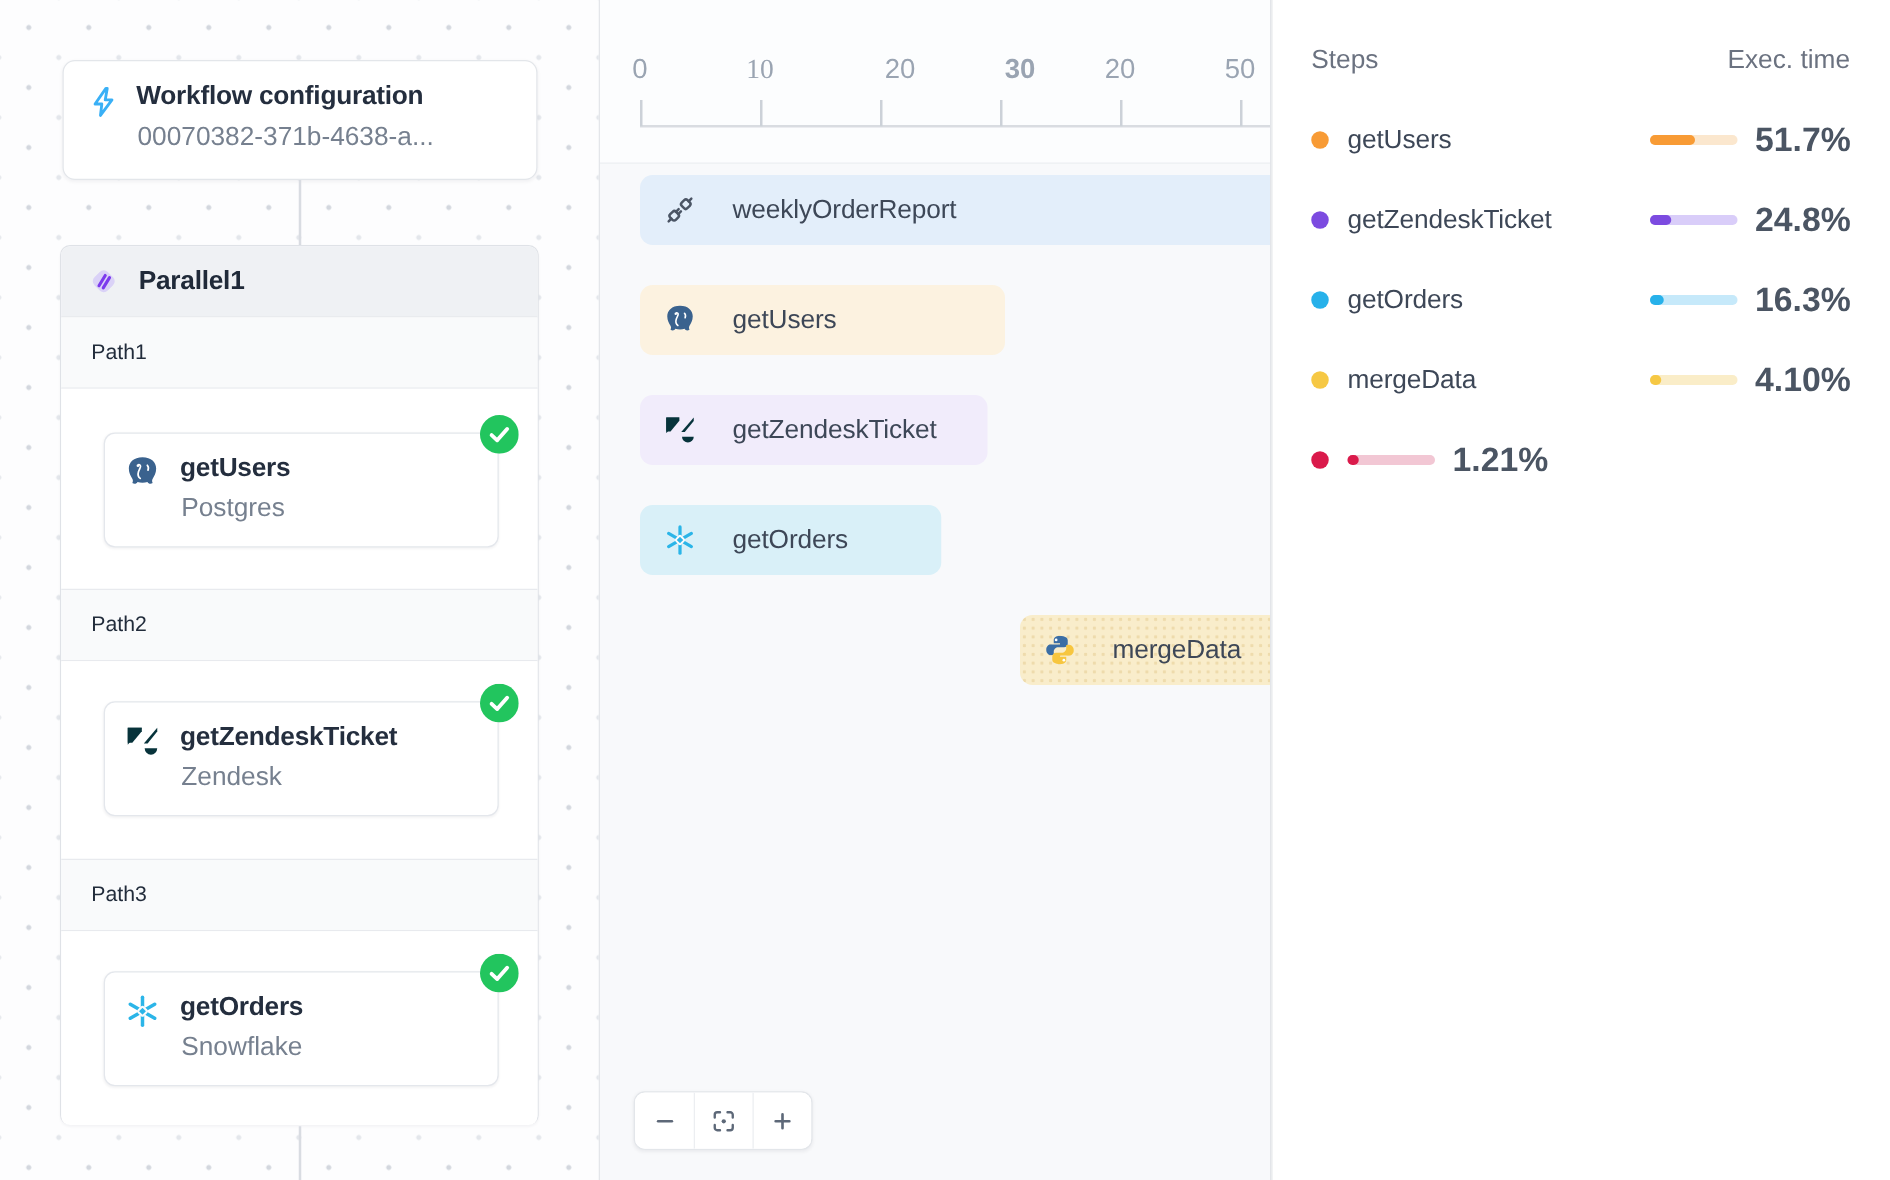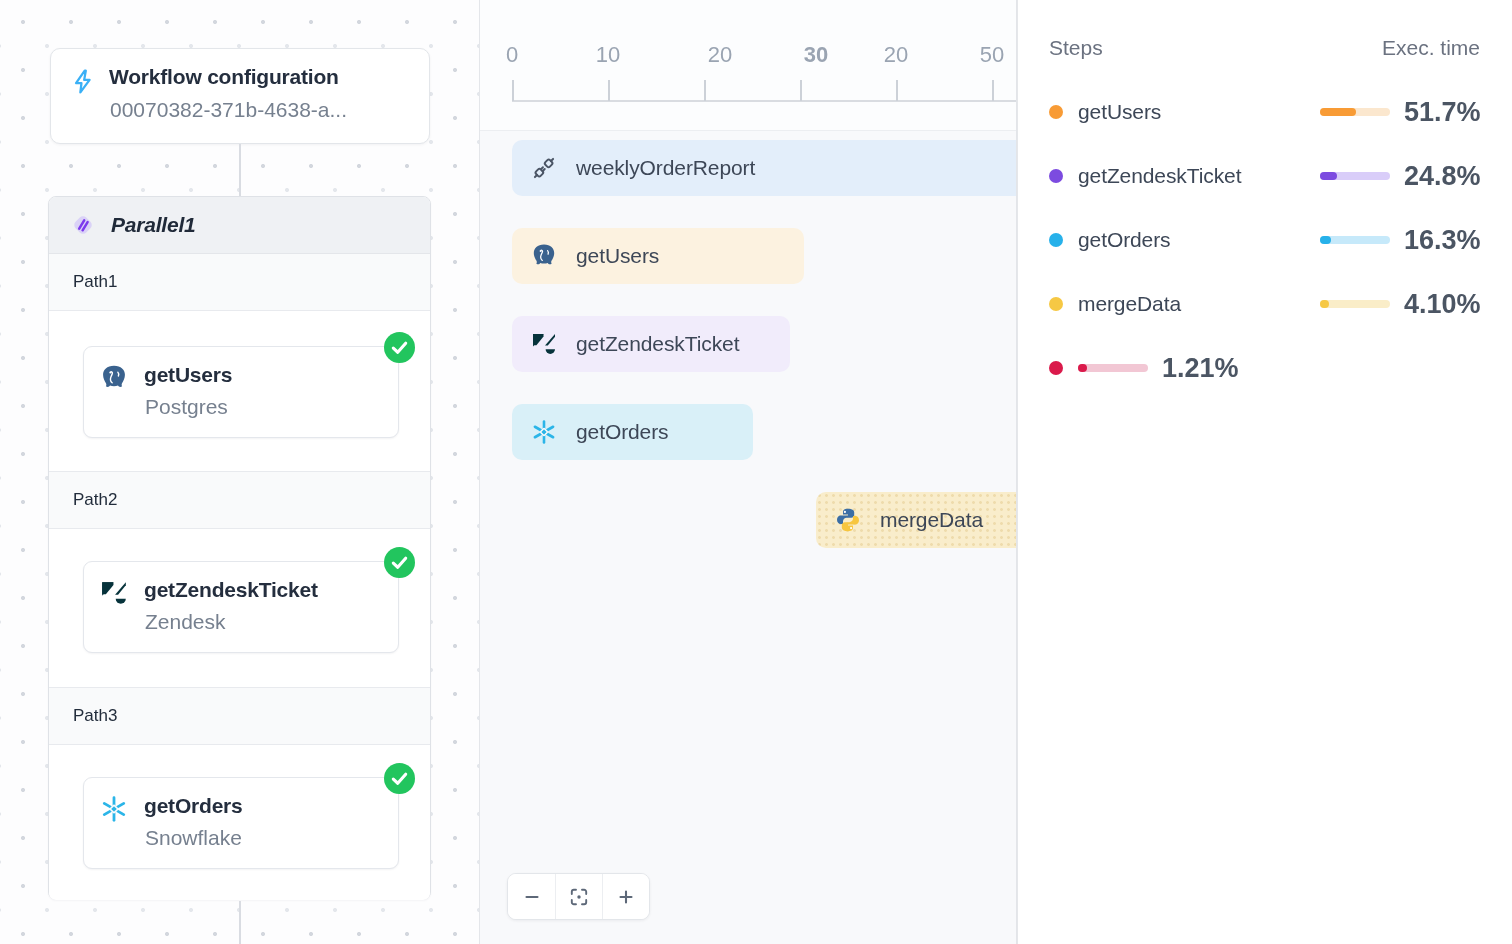--- a/index.html
+++ b/index.html
@@ -24,21 +24,21 @@
     color:#242e3e; letter-spacing:-.2px; }
   .wf-sub { position:absolute; left:59px; top:49px; font-size:21px; color:#76808f; }
 
   .connector { position:absolute; width:2px; background:#d9dce2; }
 
   .parallel-box { position:absolute; left:48px; top:196px; width:383px; height:704px;
     background:#fff; border:1px solid #dfe2e7; border-radius:8px; overflow:visible;
     box-shadow:0 1px 2px rgba(16,24,40,.04); }
   .parallel-header { position:relative; height:57px; background:#eff1f4;
     border-bottom:1px solid #e4e6ea; border-radius:7px 7px 0 0;
-    display:flex; align-items:center; padding-left:20px; cursor:pointer;font-style:italic; }
+    display:flex; align-items:center; padding-left:20px; cursor:pointer; }
   .parallel-header .ic { width:28px; height:28px; margin-right:14px; }
   .parallel-header .lbl { font-size:21px; font-weight:600; color:#202a39; letter-spacing:-.2px; }
 
   .path-header { height:57px; background:#f9fafb; border-bottom:1px solid #e8eaee;
     display:flex; align-items:center; padding-left:24px;
     font-size:17px; font-weight:500; color:#222c3b; }
   .path-header + .path-body { background:#fff; }
   .path-body { position:relative; border-bottom:1px solid #e8eaee; }
   .path-body.last { border-bottom:none; border-radius:0 0 7px 7px; }
 
@@ -55,21 +55,21 @@
   .timeline-panel { position:absolute; left:480px; top:0; width:537px; height:944px;
     background:#f8f9fb; border-right:1px solid #e3e5e9; overflow:hidden; }
   .ruler-strip { position:absolute; left:0; top:0; width:100%; height:131px;
     background:#fcfdfe; border-bottom:1px solid #eceef1; }
   .ruler-line { position:absolute; top:100px; left:32px; right:0; height:1.5px; background:#d9dce1; }
   .tick { position:absolute; top:80px; width:1.5px; height:21px; background:#ccd1d8; }
   .tick-label { position:absolute; top:42px; transform:translateX(-50%);
     font-size:22px; color:#9aa4b2; }
 
   .bar { position:absolute; height:56px; border-radius:10px; display:flex; align-items:center;
-    padding-left:18px; gap:18px; cursor:pointer; }
+    padding-left:18px; gap:28px; cursor:pointer; }
   .bar .ic { width:28px; height:28px; flex:none; }
   .bar .lbl { font-size:21px; font-weight:500; color:#3d4757; letter-spacing:-.1px; white-space:nowrap; }
   .bar.textured { background-image:radial-gradient(rgba(199,156,63,.22) 1.2px, transparent 1.6px);
     background-size:7px 7px; }
 
   .zoom-ctl { position:absolute; left:27px; top:873px; height:47px; display:flex;
     background:#fff; border:1px solid #e3e6ea; border-radius:9px;
     box-shadow:0 1px 3px rgba(16,24,40,.06); overflow:hidden; }
   .zoom-btn { width:47px; height:100%; display:flex; align-items:center; justify-content:center;
     background:#fff; border:none; cursor:pointer; }
@@ -225,21 +225,21 @@
 <div class="timeline-panel">
   <div class="ruler-strip">
     <div class="ruler-line"></div>
     <div class="tick" style="left: 32px;"></div>
     <div class="tick" style="left: 128px;"></div>
     <div class="tick" style="left: 224px;"></div>
     <div class="tick" style="left: 320px;"></div>
     <div class="tick" style="left: 416px;"></div>
     <div class="tick" style="left: 512px;"></div>
     <span class="tick-label" style="left: 32px;">0</span>
-    <span class="tick-label" style="left: 128px;">10</span>
+    <span class="tick-label" style="left: 128px; font-family: Liberation Serif, serif;">10</span>
     <span class="tick-label" style="left: 240px; text-align: right;">20</span>
     <span class="tick-label" style="left: 336px; font-weight: bold;">30</span>
     <span class="tick-label" style="left: 416px;">20</span>
     <span class="tick-label" style="left: 512px;">50</span>
   </div>
 
   <div class="bar" style="left: 32px; top: 140px; width: 530px; background-color: rgb(227, 238, 250);">
     <svg class="ic" viewBox="0 0 24 24">
         <use href="#i-plug"></use>
       </svg>

